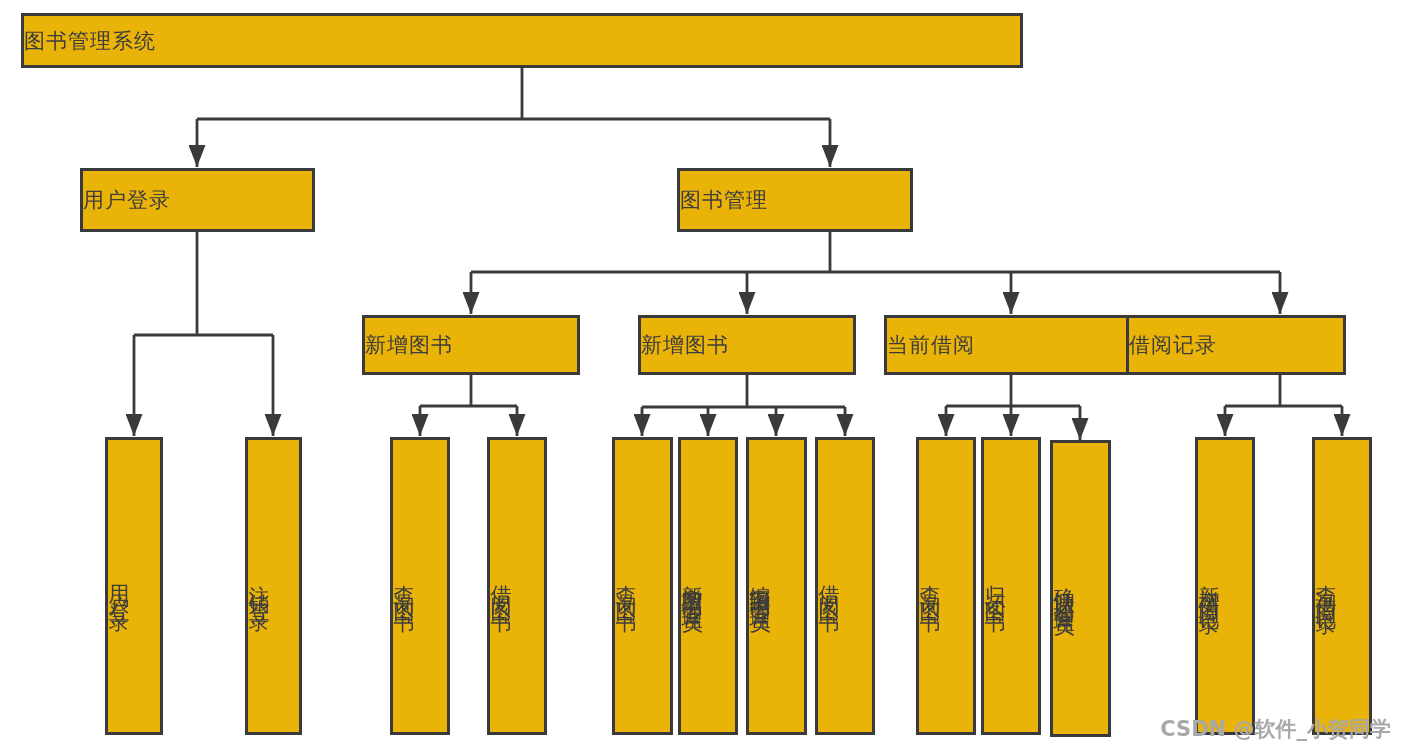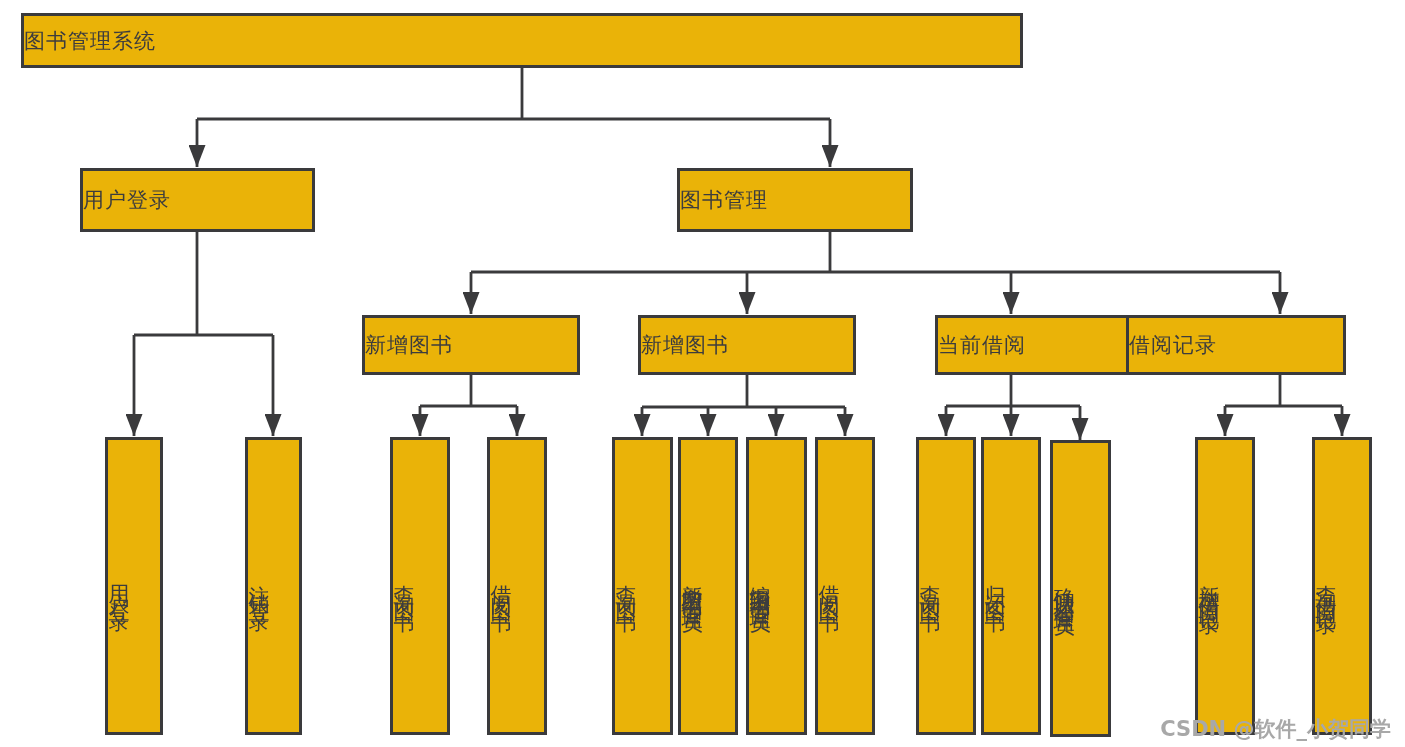--- a/index.html
+++ b/index.html
@@ -106,21 +106,21 @@
   <div class="node" style="left:677px;top:168px;width:236px;height:64px">
     <span class="hlabel">图书管理</span>
   </div>
 
   <div class="node" style="left:362px;top:315px;width:218px;height:60px">
     <span class="hlabel">新增图书</span>
   </div>
   <div class="node" style="left:638px;top:315px;width:218px;height:60px">
     <span class="hlabel">新增图书</span>
   </div>
-  <div class="node" style="left:935px;top:315px;width:258px;height:60px">
+  <div class="node" style="left:884px;top:315px;width:258px;height:60px">
     <span class="hlabel">当前借阅</span>
   </div>
   <div class="node" style="left:1126px;top:315px;width:220px;height:60px">
     <span class="hlabel">借阅记录</span>
   </div>
 
   <div class="node" style="left:105px;top:437px;width:58px;height:298px">
     <span class="vlabel">用户登录</span>
   </div>
   <div class="node" style="left:245px;top:437px;width:57px;height:298px">

